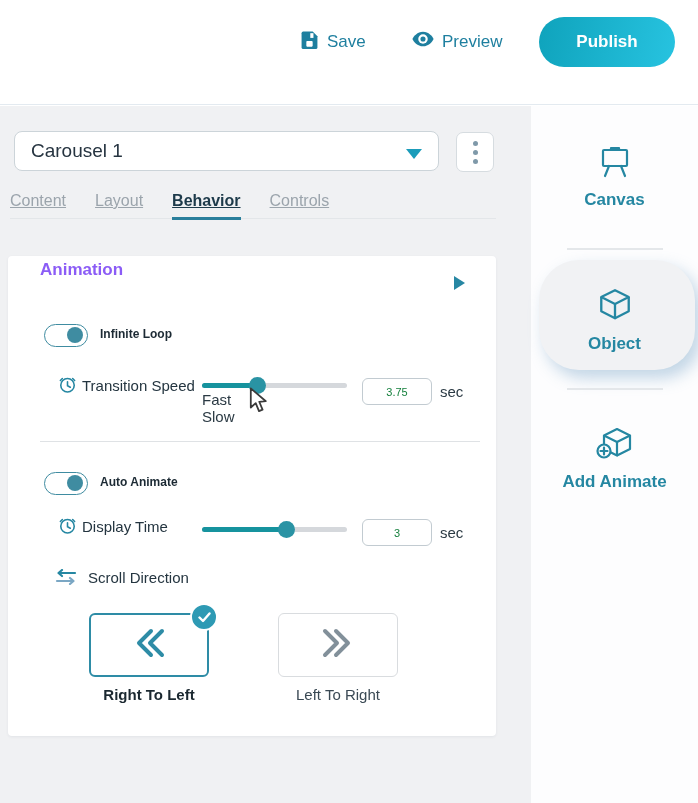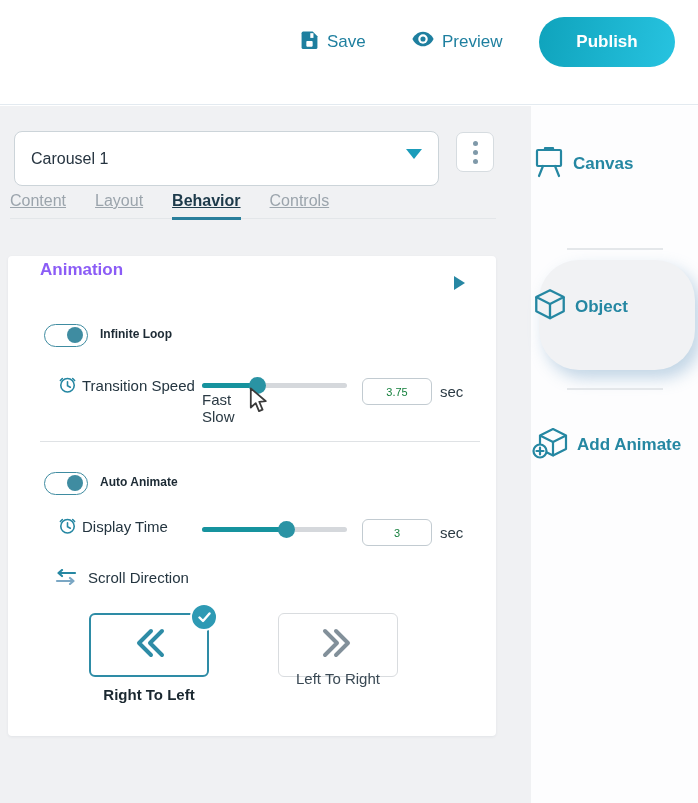--- a/index.html
+++ b/index.html
@@ -12,23 +12,23 @@
   .tb-action{position:absolute;display:flex;align-items:center;gap:8px;color:#1e7f9f;
              font-size:17px;cursor:pointer;}
   .tb-save{left:300px;top:22px;}
   .tb-preview{left:412px;top:22px;}
   .publish-btn{position:absolute;left:539px;top:9px;width:136px;height:50px;border:none;
                border-radius:25px;background:linear-gradient(100deg,#0fa3bc 0%,#27c3e0 100%);
                color:#fff;font-size:17px;font-weight:600;font-family:inherit;cursor:pointer;}
 
   
   .main{position:absolute;left:0;top:98px;width:531px;height:699px;background:#f0f1f3;}
-  .selector{position:absolute;left:14px;top:25px;width:425px;height:55px;background:#fff;
+  .selector{position:absolute;left:14px;top:25px;width:425px;height:40px;background:#fff;
             border:1px solid #ccd4d9;border-radius:8px;box-sizing:border-box;display:flex;
-            align-items:center;padding:0 16px;font-size:16px;color:#263440;cursor:pointer;}
+            align-items:center;padding:0 16px;font-size:19px;color:#263440;cursor:pointer;}
   .selector .caret{position:absolute;right:16px;top:17px;width:0;height:0;
             border-left:8px solid transparent;border-right:8px solid transparent;
             border-top:10px solid #1b9cba;}
   .kebab{position:absolute;left:456px;top:26px;width:38px;height:40px;background:#fff;
          border:1px solid #d6dce0;border-radius:7px;box-sizing:border-box;display:flex;
          flex-direction:column;align-items:center;justify-content:center;gap:4px;cursor:pointer;}
   .kebab i{width:5px;height:5px;border-radius:50%;background:#7f99a9;}
 
   .tabs{position:absolute;left:10px;top:86px;width:486px;display:flex;gap:29px;
         border-bottom:1px solid #e3e6e9;}
@@ -73,21 +73,21 @@
   .dir-label.selected{font-weight:700;color:#1b2830;}
   .dir-label.unselected{color:#3a4954;}
   .check-badge{position:absolute;right:-11px;top:-12px;width:24px;height:24px;border-radius:50%;
                background:#2e9ab4;border:2px solid #fff;display:flex;align-items:center;
                justify-content:center;}
 
   .cursor{position:absolute;pointer-events:none;}
 
   
   .sidebar{position:absolute;left:531px;top:98px;width:167px;height:699px;background:#fdfdfe;}
-  .side-item{position:absolute;left:0;width:167px;display:flex;flex-direction:row;
+  .side-item{position:absolute;left:0;width:167px;display:flex;flex-direction:column;
              align-items:center;gap:6px;cursor:pointer;}
   .side-label{font-size:17px;font-weight:700;color:#2587a2;}
   .side-divider{position:absolute;left:36px;width:96px;height:2px;background:#e4e7ea;}
   .object-blob{position:absolute;left:8px;top:154px;width:156px;height:110px;background:#f1f2f4;
                border-radius:40px;box-shadow:6px 8px 16px rgba(120,165,200,.45);}
 
   .bottom-strip{position:absolute;left:0;top:797px;width:698px;height:6px;background:#dfe8ef;}
 </style>
 </head>
 <body>
@@ -225,21 +225,21 @@
       <div class="dir-label selected" style="left:79px;top:430px;">Right To Left</div>
 
       <div class="dir-card unselected" style="left:270px;top:357px;">
         <span>
           <svg width="44" height="34" viewBox="0 0 44 34" fill="none" stroke="#82909a" stroke-width="4" stroke-linecap="round" stroke-linejoin="round">
               <path d="M9 5l12 12L9 29"></path>
               <path d="M20 5l12 12-12 12"></path>
             </svg>
         </span>
       </div>
-      <div class="dir-label unselected" style="left:268px;top:414px;">Left To Right</div>
+      <div class="dir-label unselected" style="left:268px;top:430px;">Left To Right</div>
 
     </div>
   </div>
 
   <div class="sidebar">
 
     <div class="side-item" style="top:38px;">
       <span>
         <svg width="36" height="36" viewBox="0 0 36 36" fill="none" stroke="#2587a2" stroke-width="2.2" stroke-linecap="round" stroke-linejoin="round">
             <path d="M14 6v-2h8v2"></path>

